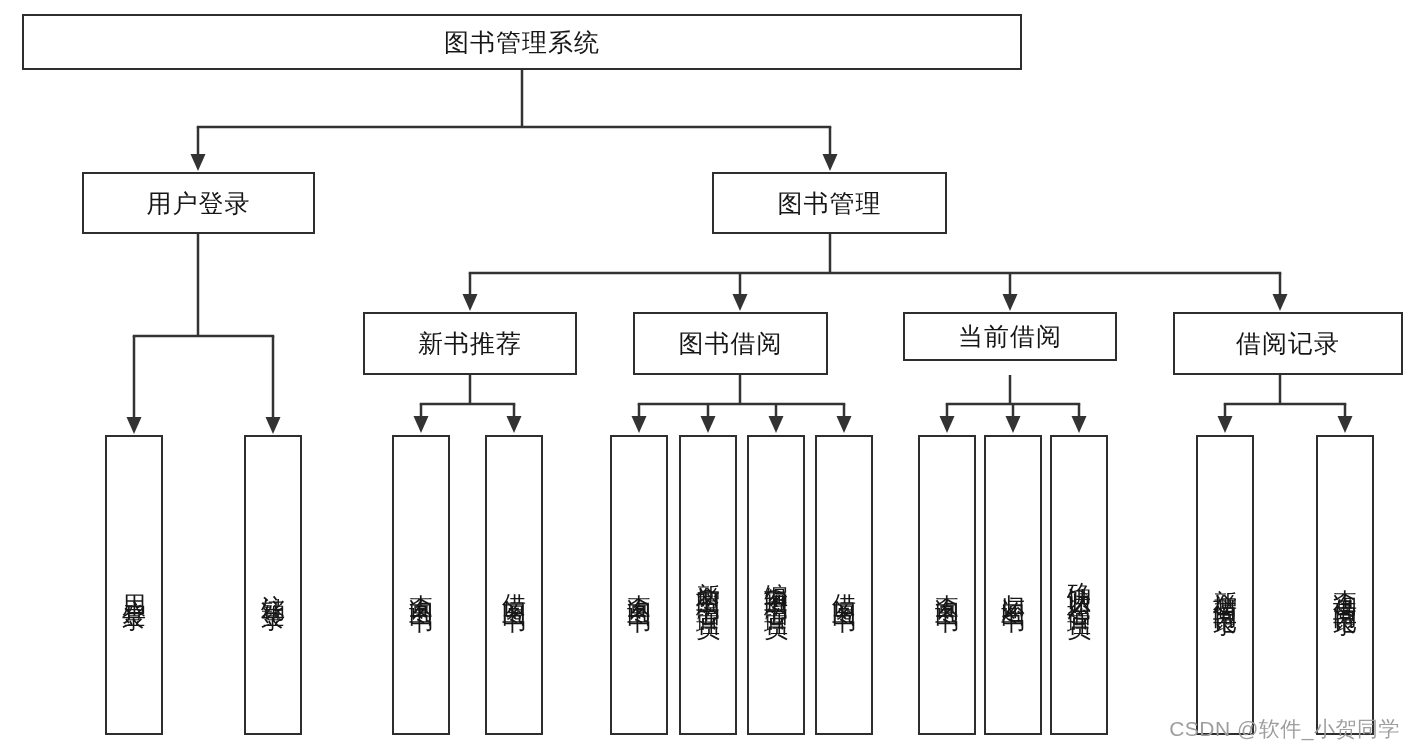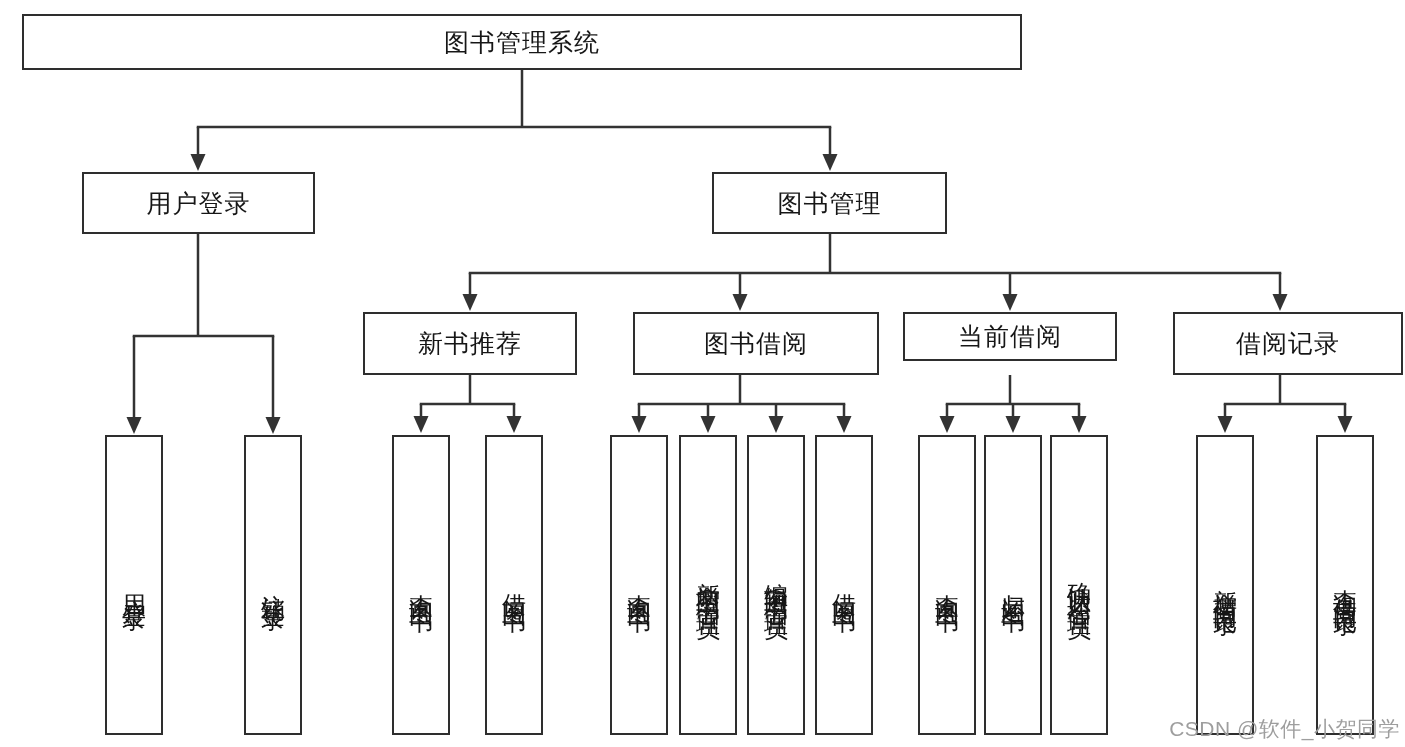--- a/index.html
+++ b/index.html
@@ -122,21 +122,21 @@
       <polygon points="1337.5,416 1352.5,416 1345,433"></polygon>
     </g>
   </svg>
 
   <div class="node hnode" style="left:22px;top:14px;width:1000px;height:56px">图书管理系统</div>
 
   <div class="node hnode" style="left:82px;top:172px;width:233px;height:62px">用户登录</div>
   <div class="node hnode" style="left:712px;top:172px;width:235px;height:62px">图书管理</div>
 
   <div class="node hnode" style="left:363px;top:312px;width:214px;height:63px">新书推荐</div>
-  <div class="node hnode" style="left:633px;top:312px;width:246px;height:63px">图书借阅</div>
+  <div class="node hnode" style="left:633px;top:312px;width:195px;height:63px">图书借阅</div>
   <div class="node hnode" style="left:903px;top:312px;width:214px;height:49px">当前借阅</div>
   <div class="node hnode" style="left:1173px;top:312px;width:230px;height:63px">借阅记录</div>
 
   <div class="node vnode" style="left:105px;top:435px;width:58px;height:300px">用户登录</div>
   <div class="node vnode" style="left:244px;top:435px;width:58px;height:300px">注销登录</div>
 
   <div class="node vnode" style="left:392px;top:435px;width:58px;height:300px">查询图书</div>
   <div class="node vnode" style="left:485px;top:435px;width:58px;height:300px">借阅图书</div>
 
   <div class="node vnode" style="left:610px;top:435px;width:58px;height:300px">查询图书</div>

